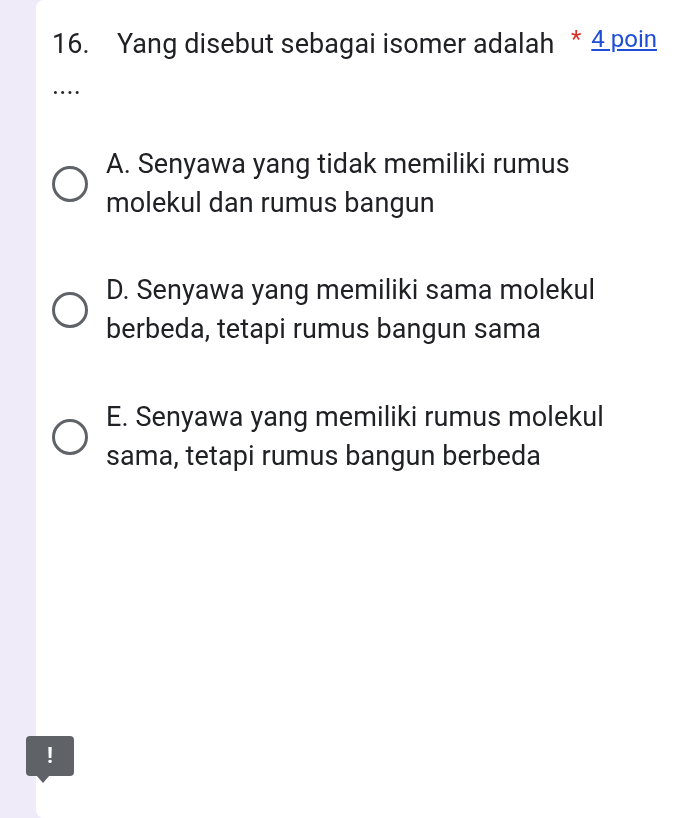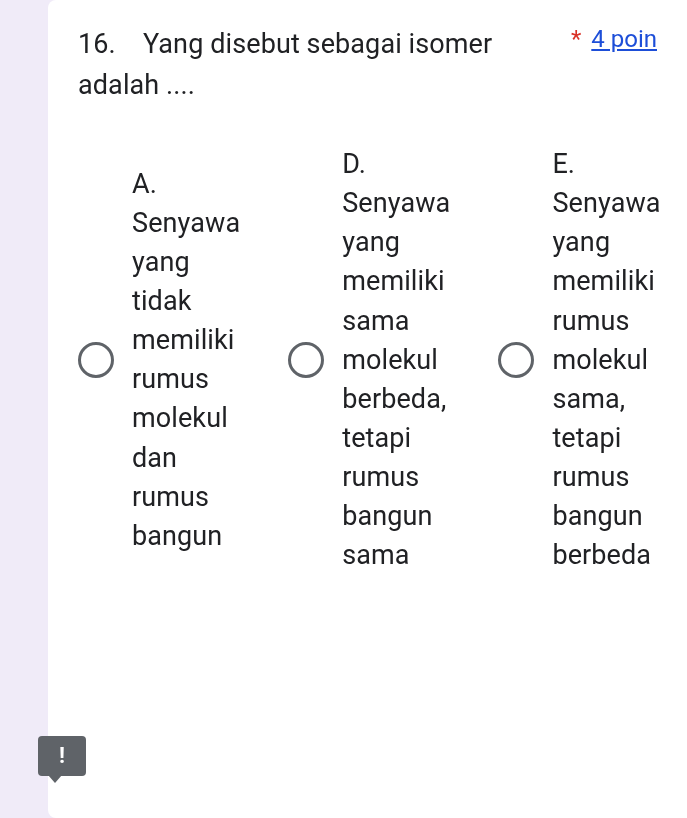--- a/index.html
+++ b/index.html
@@ -10,23 +10,23 @@
     body {
       font-family: 'Roboto', Arial, sans-serif;
       background: #f0ebf8;
       width: 687px;
       height: 818px;
       overflow: hidden;
       position: relative;
     }
     .form-container {
       background: #fff;
-      margin-left: 48px;
+      margin-left: 36px;
       border-radius: 8px 0 0 8px;
-      padding: 24px 30px 20px 30px;
+      padding: 24px 30px 20px 16px;
       height: 100%;
       position: relative;
     }
     .question-header {
       display: flex;
       align-items: flex-start;
       margin-bottom: 40px;
     }
     .question-text {
       font-size: 27px;
@@ -45,21 +45,21 @@
     .points {
       color: #1d4ed8;
       font-size: 24px;
       white-space: nowrap;
       line-height: 1.3;
       margin-left: 4px;
       text-decoration: underline;
     }
     .options-list {
       display: flex;
-      flex-direction: row;
+      flex-direction: column;
       gap: 48px;
     }
     .option-row {
       display: flex;
       align-items: center;
       gap: 18px;
       cursor: pointer;
     }
     .radio-circle {
       width: 36px;

